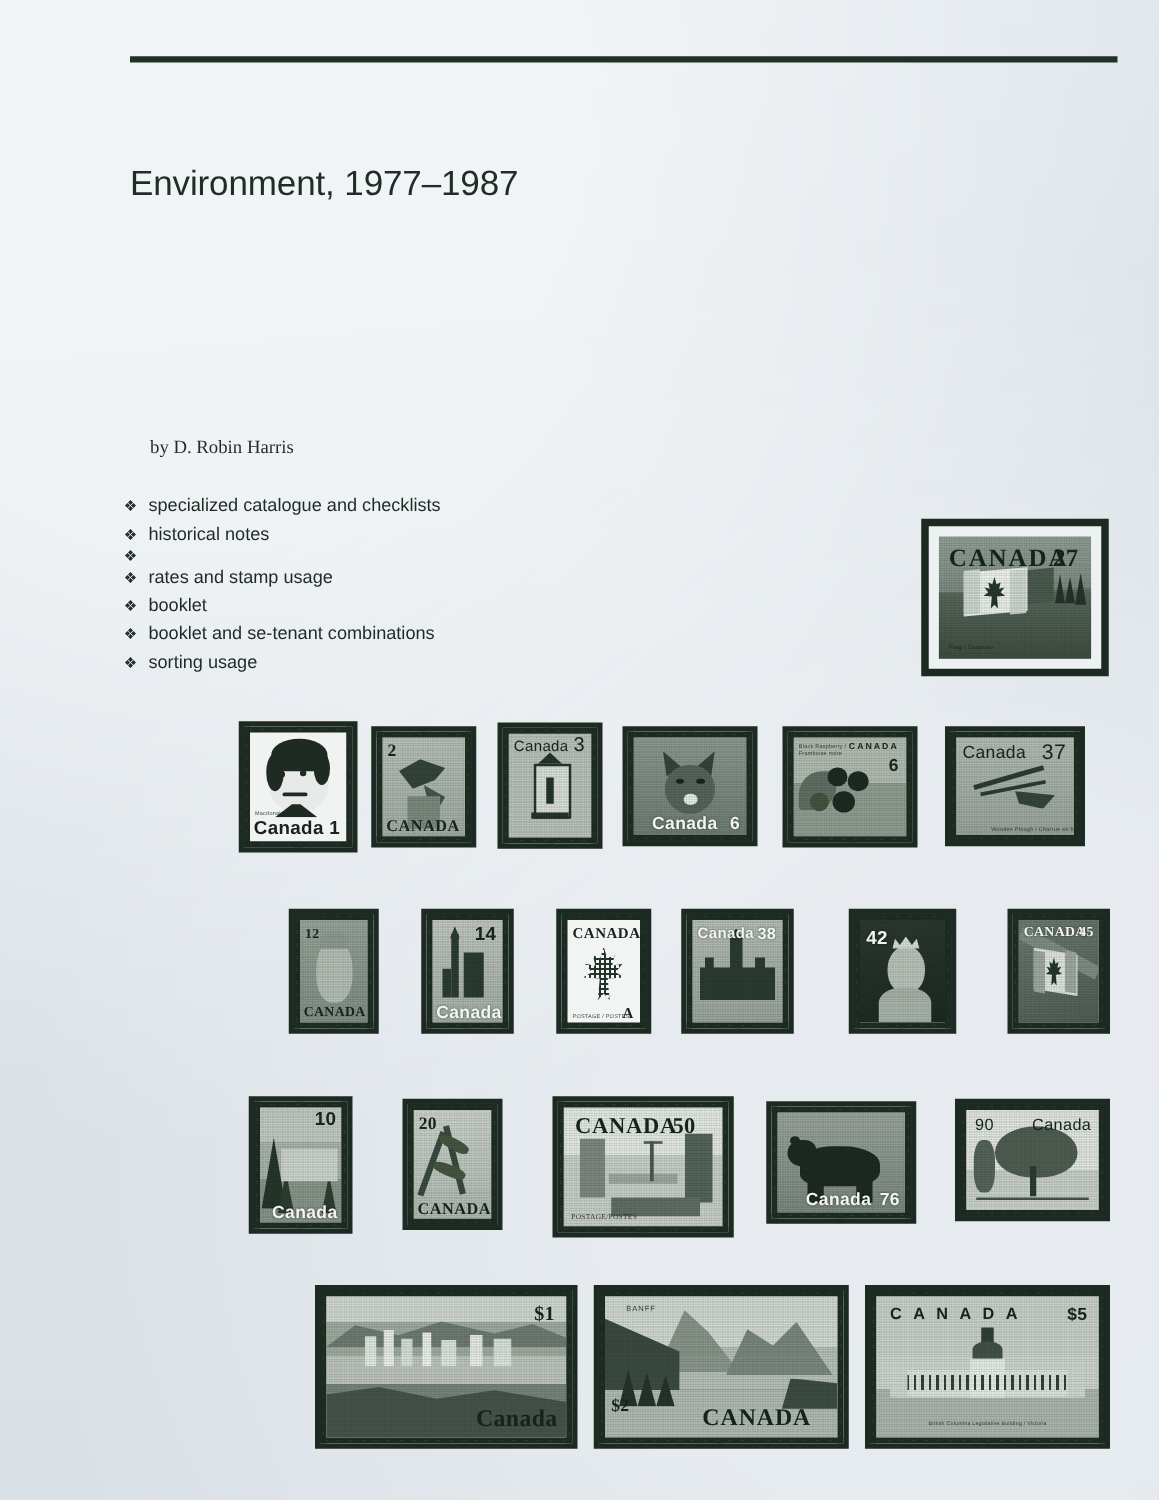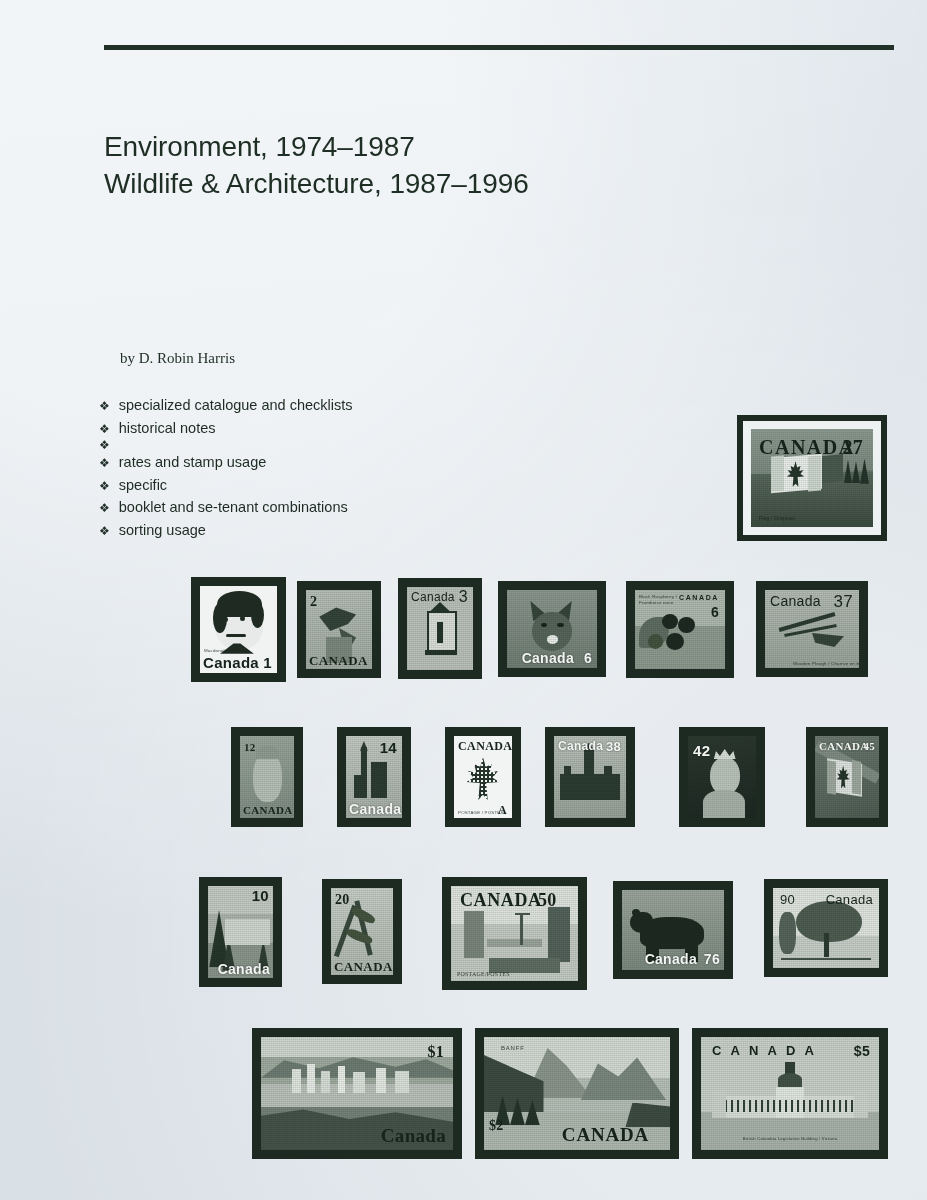--- a/index.html
+++ b/index.html
@@ -99,22 +99,21 @@
 
 <div class="paper-grain"></div>
 
 <div class="sheet">
 
   <div class="title-block">
     <div class="title-rule"></div>
   </div>
 
   <div class="series-list">
-    <div class="series-line">Environment, 1974–1987</div>
-    <div class="series-line">Wildlife &amp; Architecture, 1987–1996</div>
+    <div class="series-line">Environment, 1977–1987</div>
   </div>
 
   <div class="byline">by D. Robin Harris</div>
 
   <div class="features">
     <div class="feature">
       <span class="bullet">❖</span>
       <span>specialized catalogue and checklists</span>
     </div>
     <div class="feature">
@@ -123,21 +122,21 @@
     </div>
     <div class="feature">
       <span class="bullet">❖</span>
     </div>
     <div class="feature">
       <span class="bullet">❖</span>
       <span>rates and stamp usage</span>
     </div>
     <div class="feature">
       <span class="bullet">❖</span>
-      <span>specific</span>
+      <span>booklet</span>
     </div>
     <div class="feature">
       <span class="bullet">❖</span>
       <span>booklet and se-tenant combinations</span>
     </div>
     <div class="feature">
       <span class="bullet">❖</span>
       <span>sorting usage</span>
     </div>
   </div>

